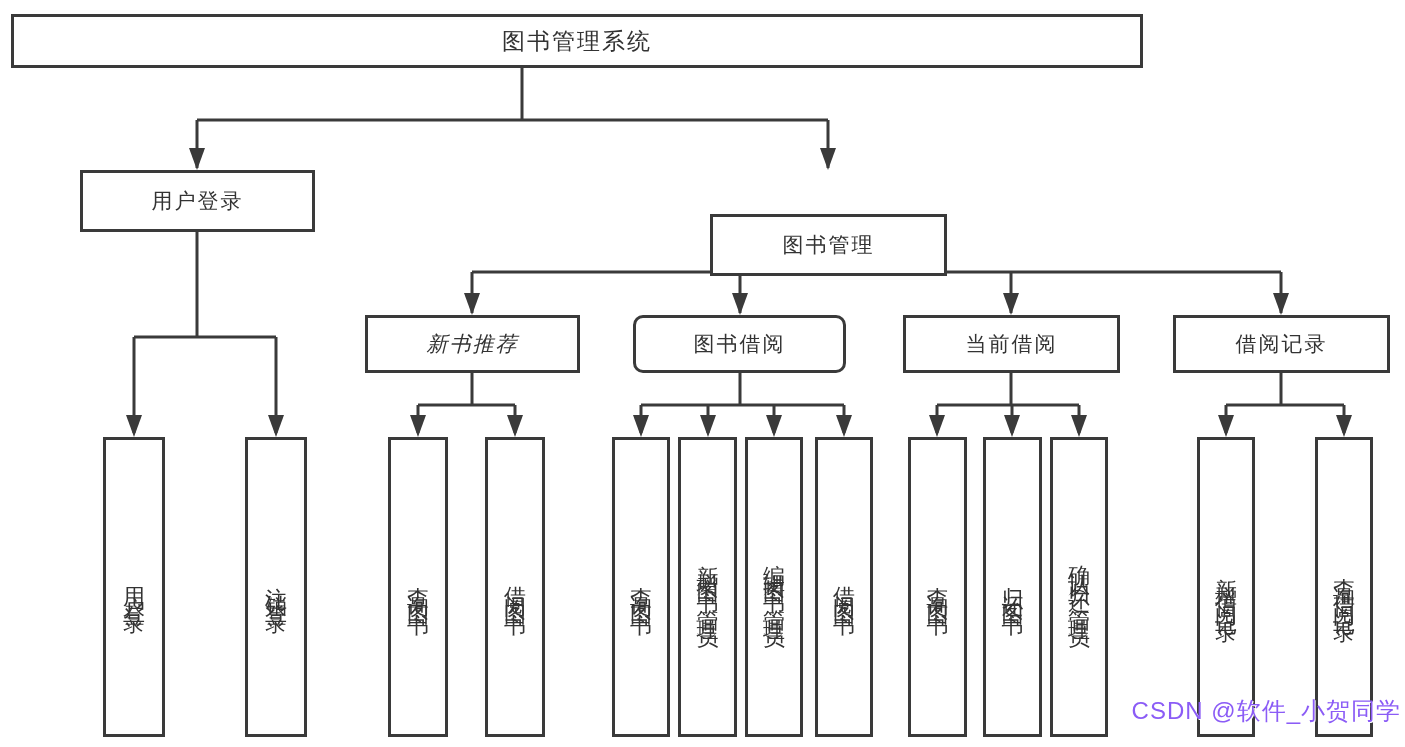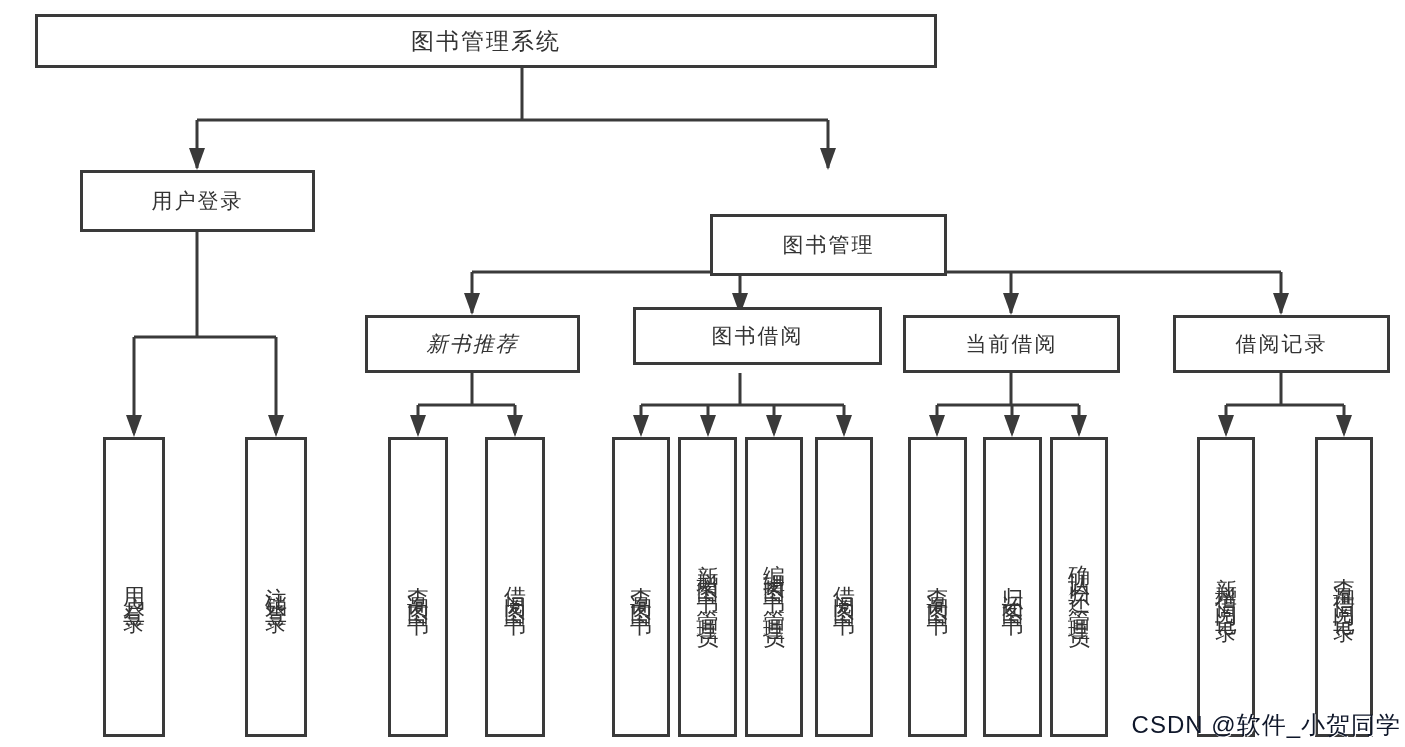--- a/index.html
+++ b/index.html
@@ -56,25 +56,25 @@
     writing-mode:vertical-rl;
     text-orientation:mixed;
     font-size:22px;
     letter-spacing:9px;
     line-height:1;
     white-space:nowrap;
   }
   .watermark{
     position:absolute;
     right:4px;
-    bottom:6px;
+    bottom:20px;
     z-index:3;
     font-size:24px;
     letter-spacing:1px;
-    color:#0f172a;
+    color:#8b5cf6;
     text-shadow:1px 1px 0 #ffffff;
   }
 </style>
 </head>
 <body>
 
 <div class="canvas">
 
   <svg class="connectors" viewBox="0 0 1405 747" xmlns="http://www.w3.org/2000/svg" aria-hidden="true">
 
@@ -105,27 +105,27 @@
     <path d="M1011 373 V405 M937 405 H1079 M937 405 V433 M1012 405 V433 M1079 405 V433"></path>
     <polygon points="929,415 945,415 937,437"></polygon>
     <polygon points="1004,415 1020,415 1012,437"></polygon>
     <polygon points="1071,415 1087,415 1079,437"></polygon>
 
     <path d="M1281 373 V405 M1226 405 H1344 M1226 405 V433 M1344 405 V433"></path>
     <polygon points="1218,415 1234,415 1226,437"></polygon>
     <polygon points="1336,415 1352,415 1344,437"></polygon>
   </svg>
 
-  <div class="box rootbox" style="left:35px; top:14px; width:902px; height:54px;">图书管理系统</div>
+  <div class="box rootbox" style="left:11px; top:14px; width:1132px; height:54px;">图书管理系统</div>
 
   <div class="box hbox" style="left:80px; top:170px; width:235px; height:62px;">用户登录</div>
   <div class="box hbox" style="left:710px; top:170px; width:237px; height:62px;margin-top:44px;">图书管理</div>
 
   <div class="box hbox" style="left:365px; top:315px; width:215px; height:58px;font-style:italic;">新书推荐</div>
-  <div class="box hbox" style="left:633px; top:307px; width:249px; height:58px;">图书借阅</div>
+  <div class="box hbox" style="left:633px; top:315px; width:213px; height:58px;border-radius:10px;">图书借阅</div>
   <div class="box hbox" style="left:903px; top:315px; width:217px; height:58px;">当前借阅</div>
   <div class="box hbox" style="left:1173px; top:315px; width:217px; height:58px;">借阅记录</div>
 
   <div class="box vbox" style="left:103px; top:437px; width:62px; height:300px;">
     <span>用户登录</span>
   </div>
   <div class="box vbox" style="left:245px; top:437px; width:62px; height:300px;">
     <span>注销登录</span>
   </div>
 

